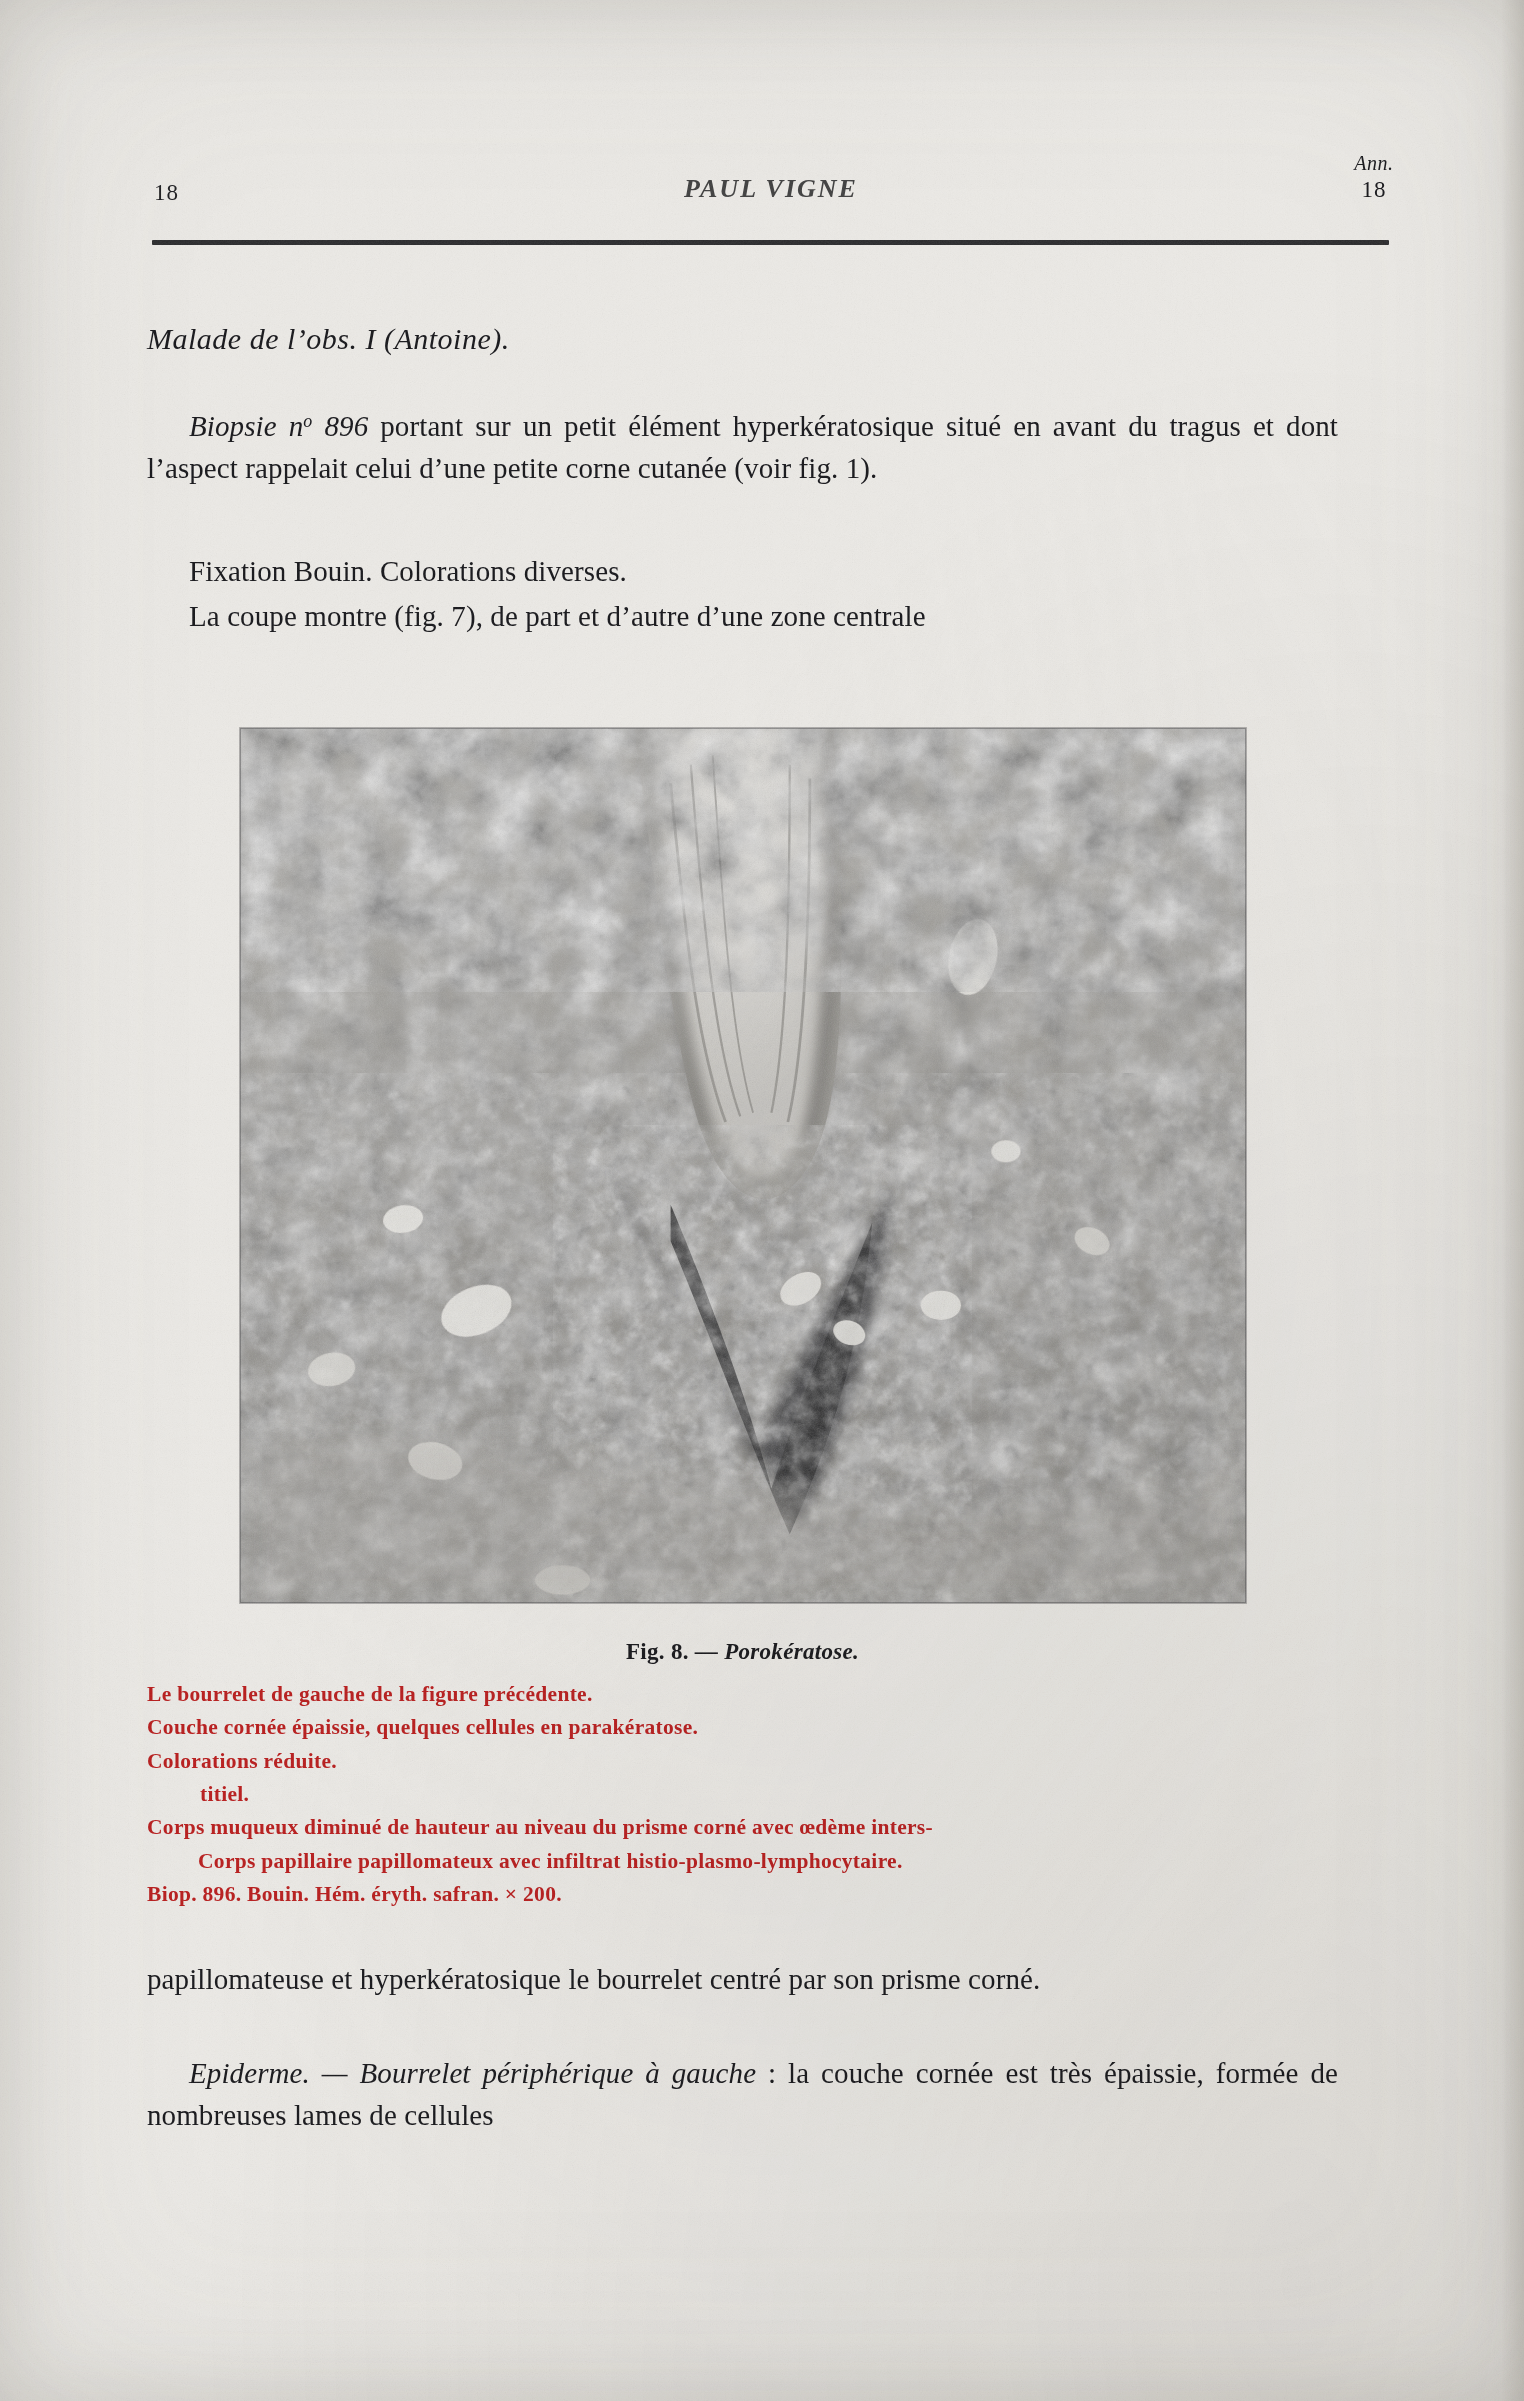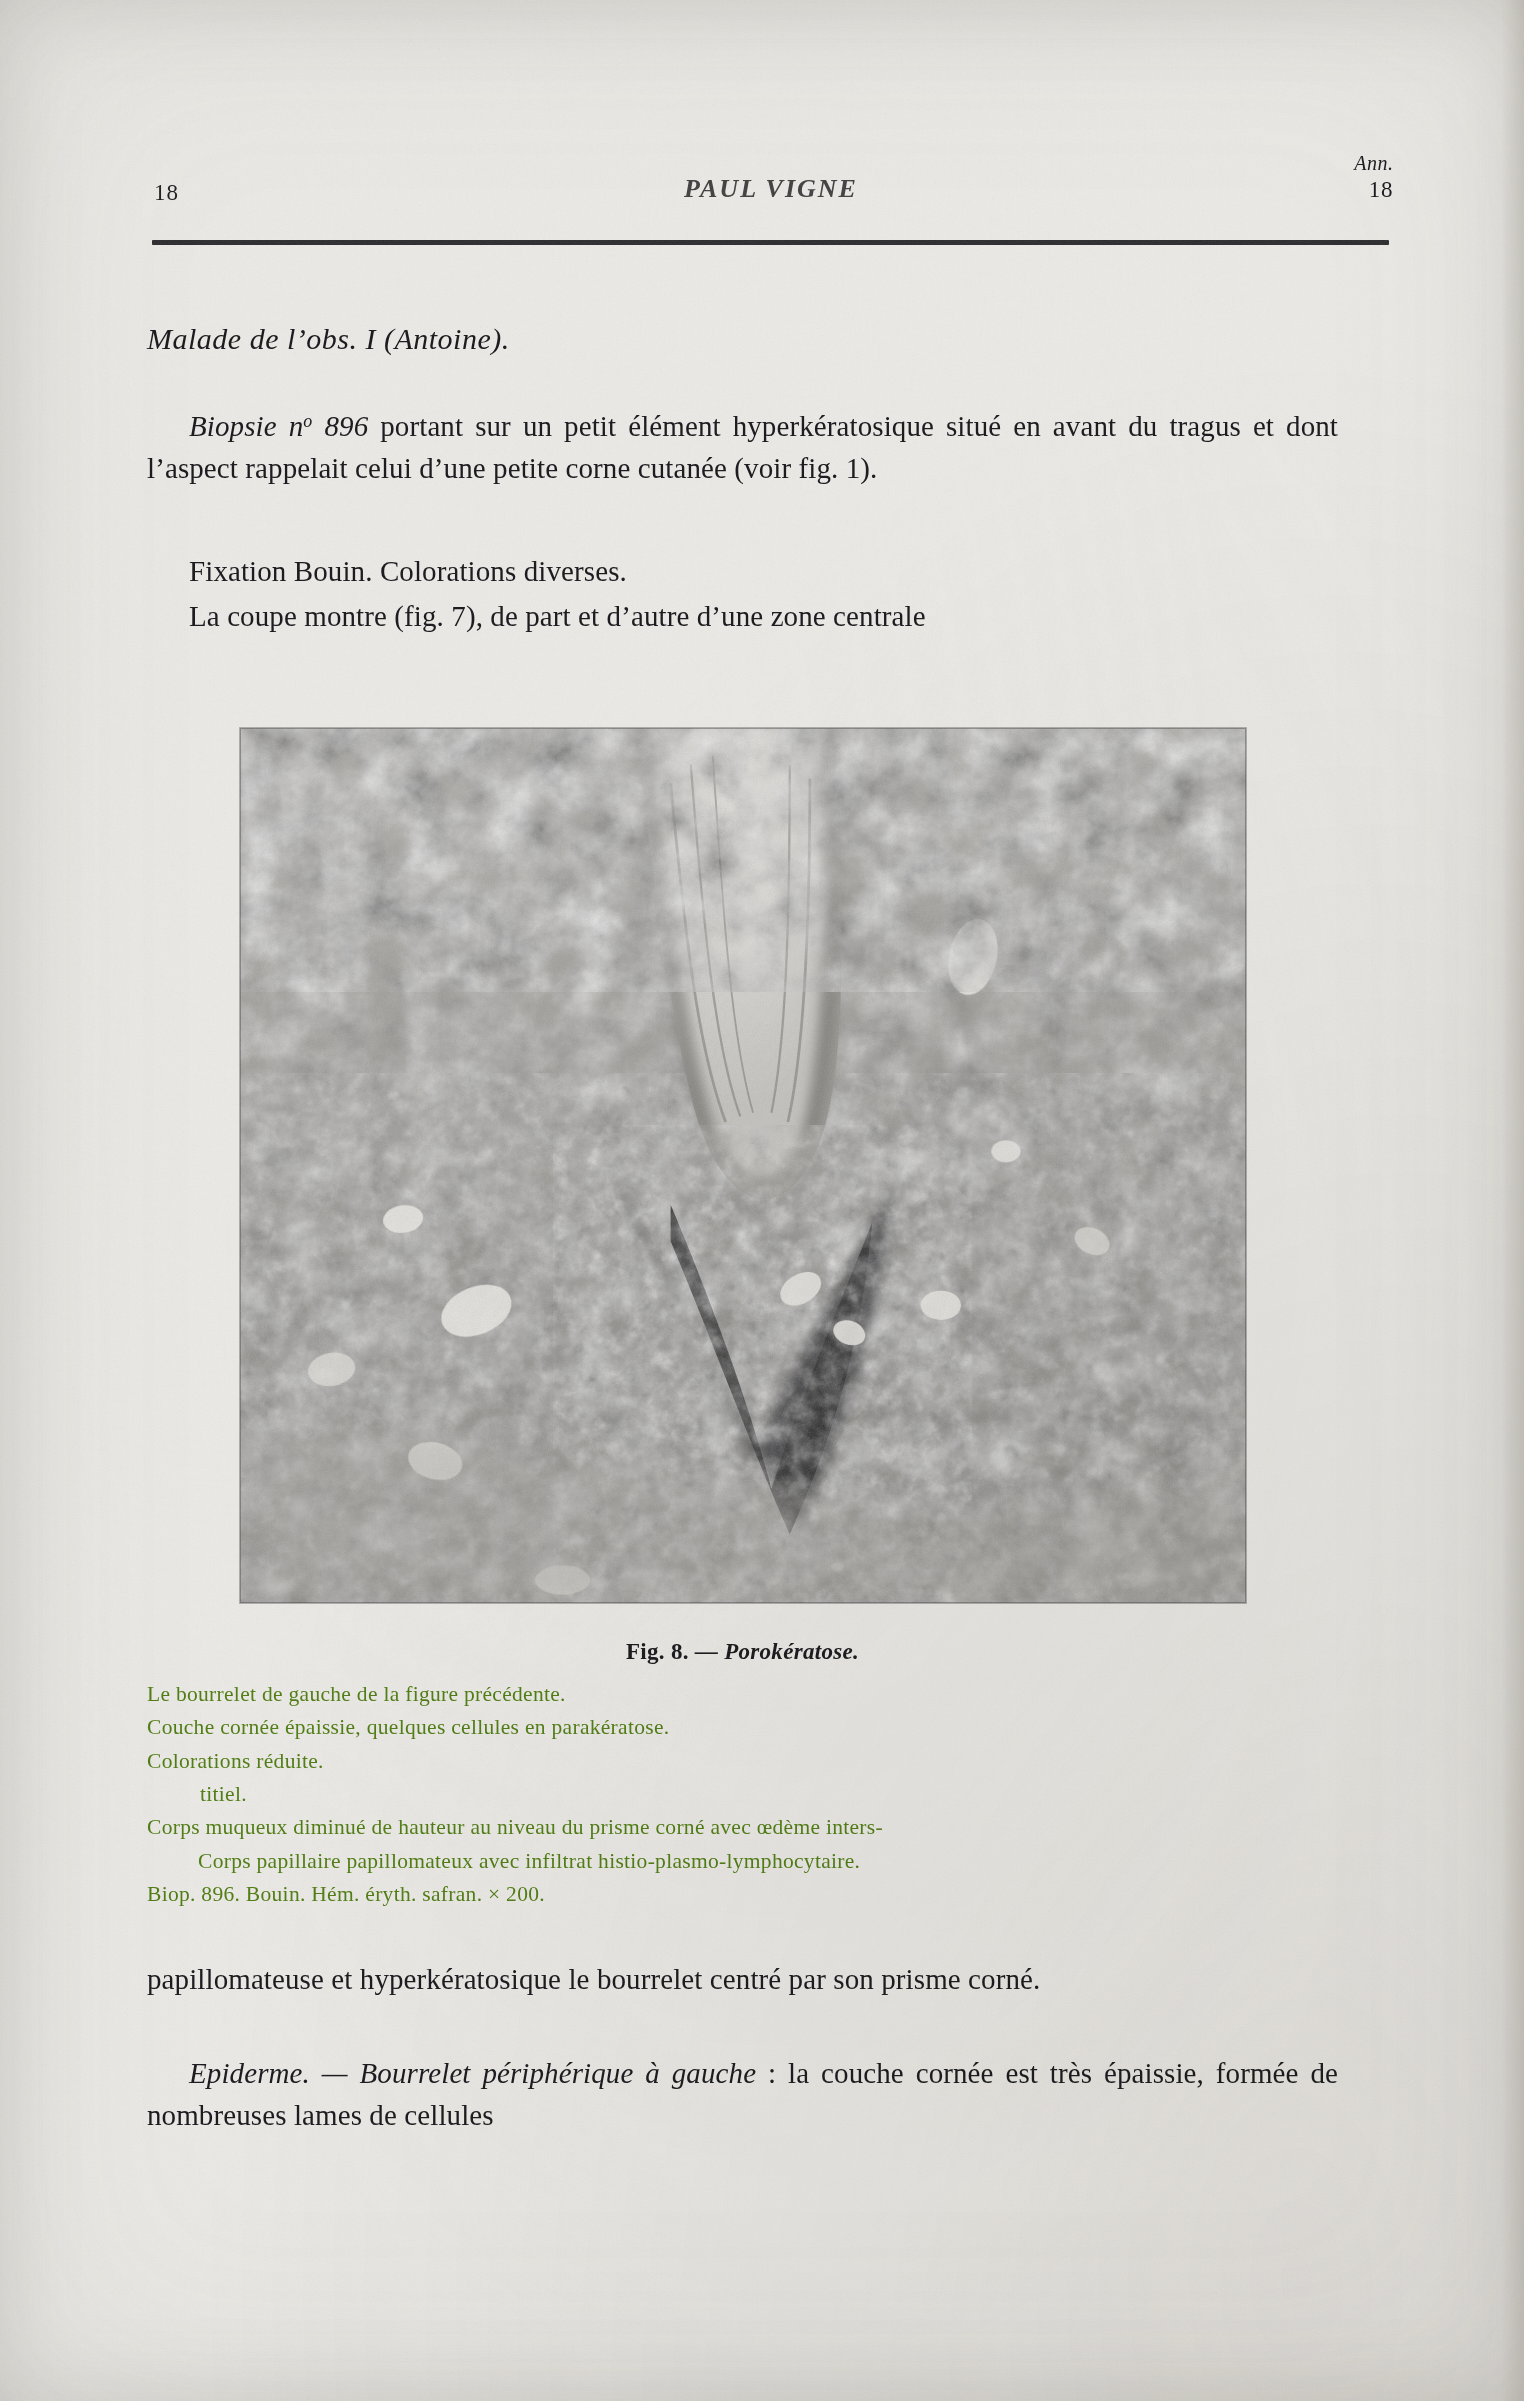--- a/index.html
+++ b/index.html
@@ -70,21 +70,21 @@
     text-align: center;
     font-style: italic;
     font-weight: bold;
     font-size: 26px;
     letter-spacing: 2px;
     color: #404040;
   }
   .runhead-right {
     position: absolute;
     right: -5.5px; top: -14.7px;
-    text-align: right;
+    text-align: center;
     line-height: 1.18;
   }
   .runhead-right .ann {
     display: block;
     font-style: italic;
     font-size: 20px;
     letter-spacing: 0.5px;
   }
   .runhead-right .num {
     display: block;
@@ -153,21 +153,22 @@
     font-size: 23px;
     letter-spacing: 0.3px;
     font-weight: bold;
   }
   .fig-title .ital { font-style: italic; }
   .caption {
     top: 1678px;
     font-size: 21.5px;
     line-height: 1.55;
     letter-spacing: 0.3px;
-    color: #4d7c0f;
+    color: #b91c1c;
+    font-weight: bold;
   }
   .caption .line { white-space: normal; }
   .caption .hang { padding-left: 53px; }
   .caption .center-ish { padding-left: 51px; }
 
   
   .p-lower1 { top: 1958px; }
   .p-lower2 { top: 2052px; }
 </style>
 </head>

